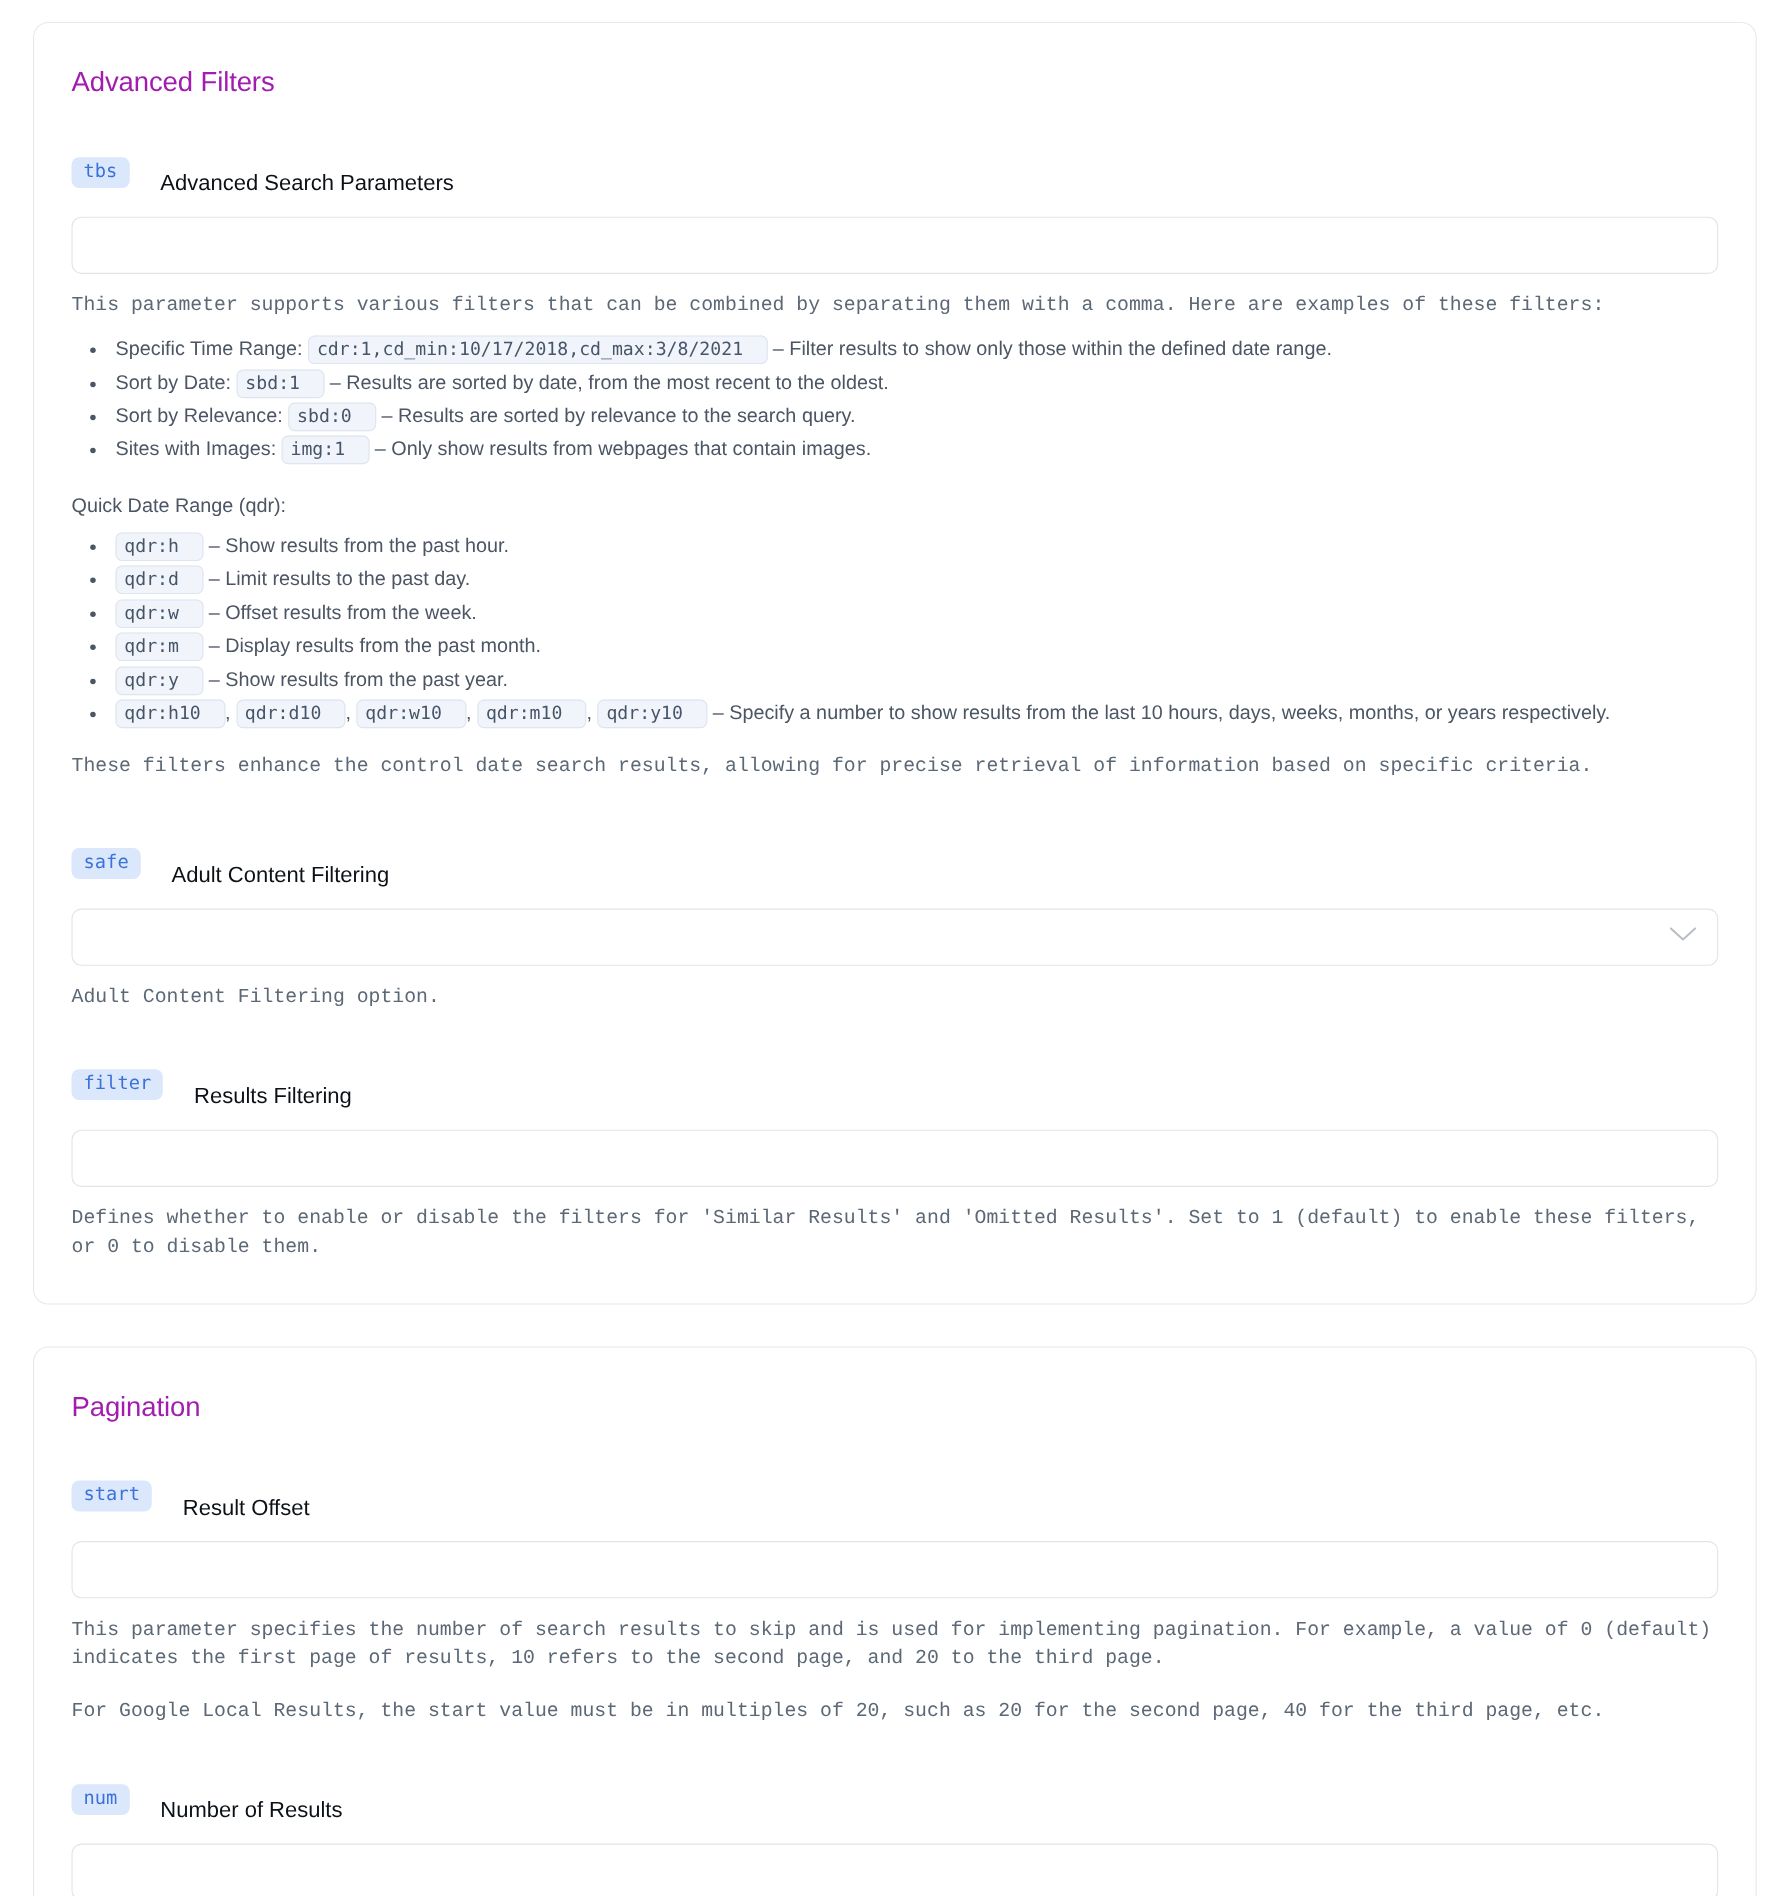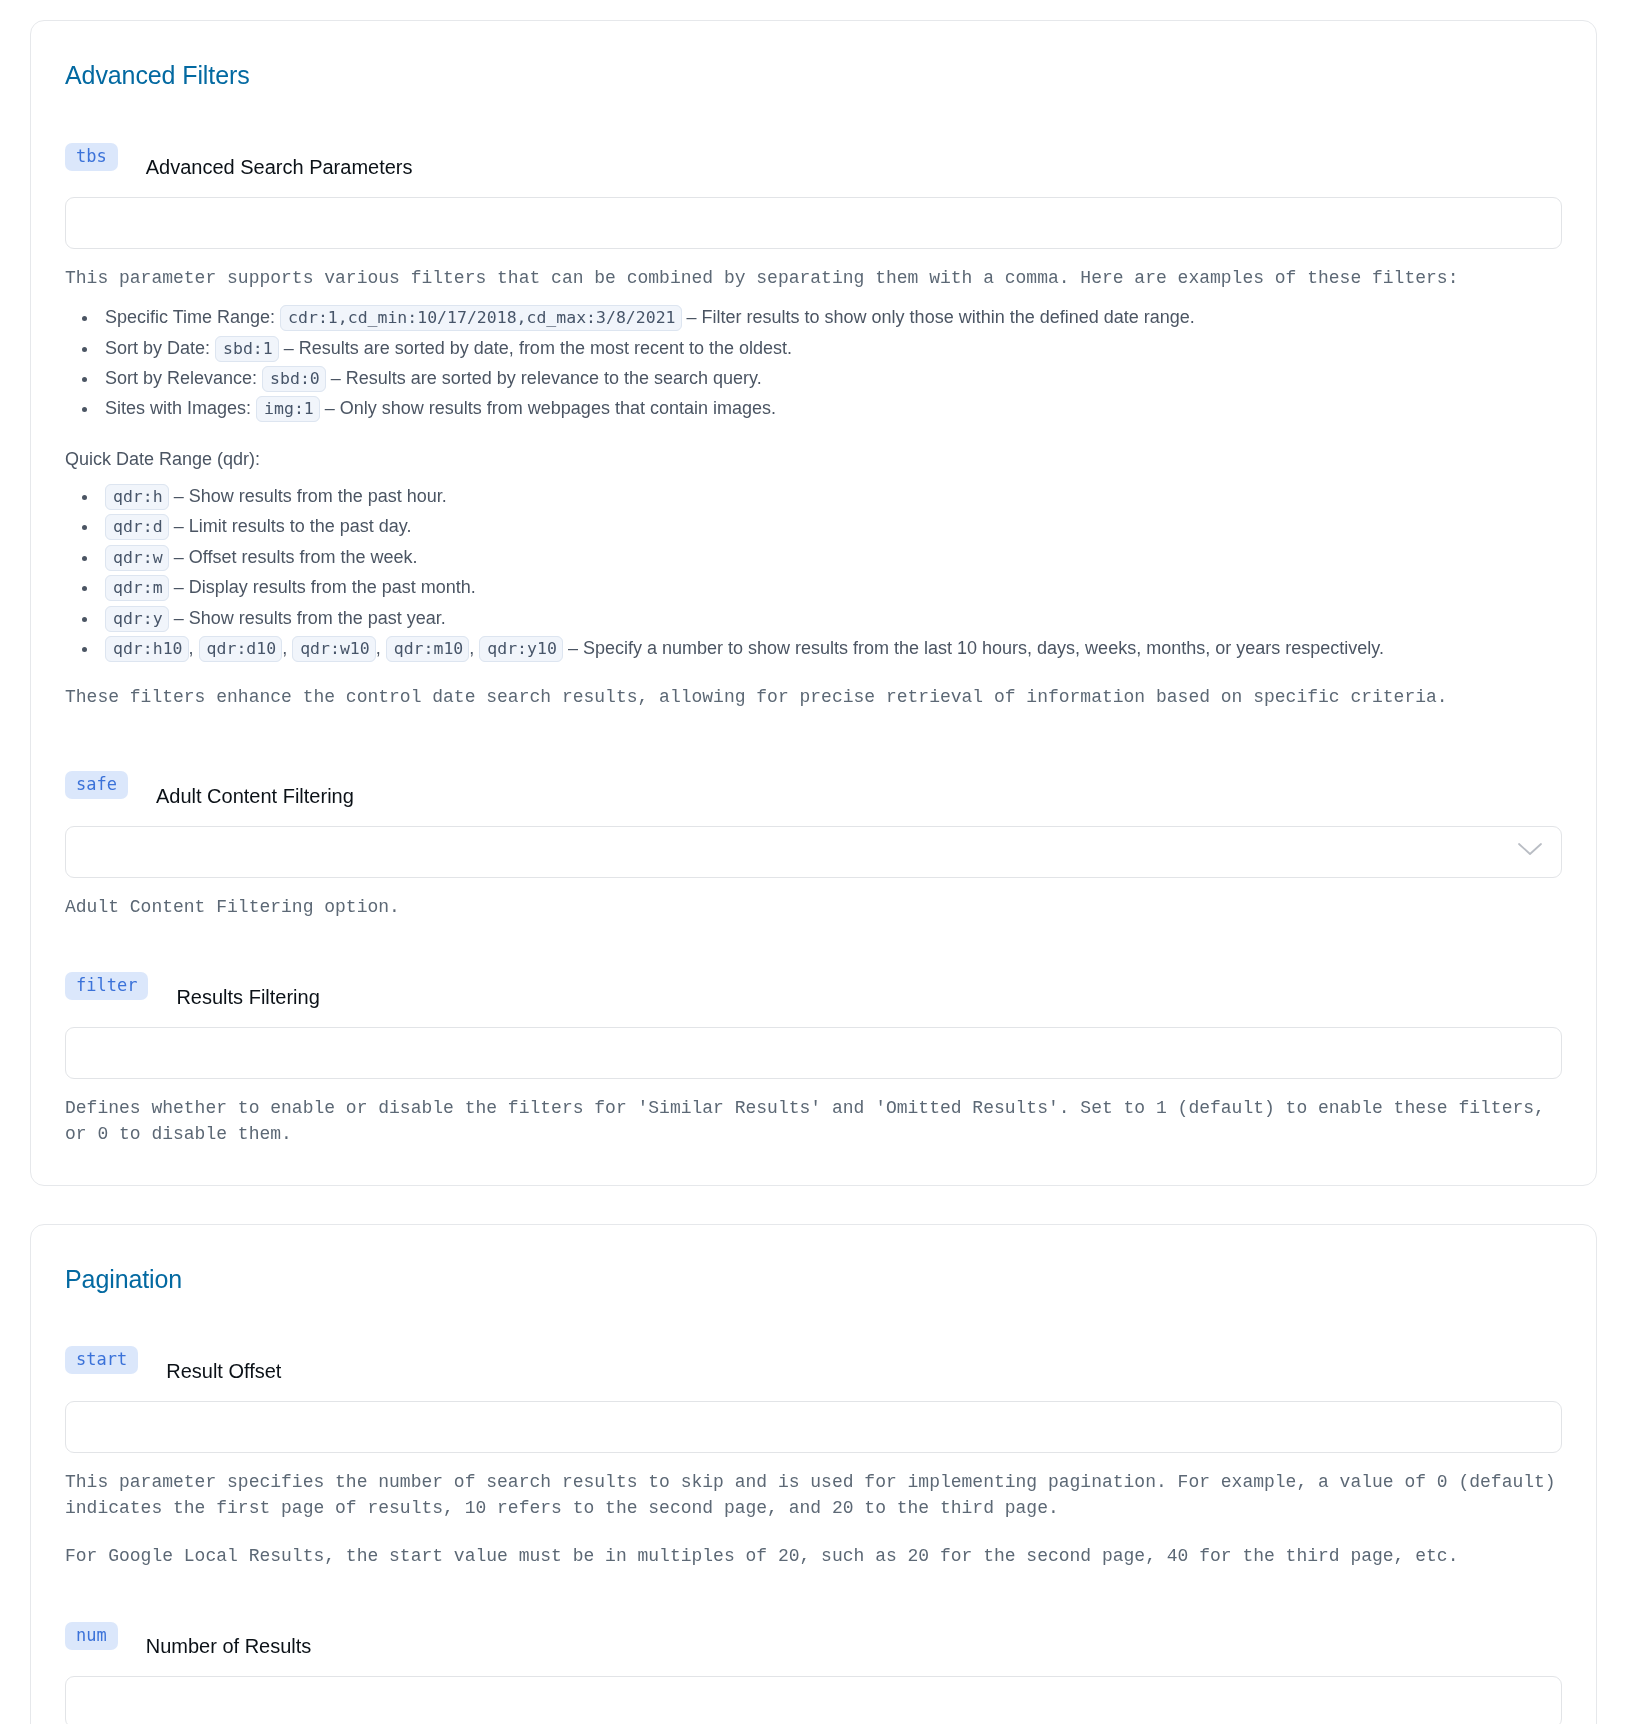--- a/index.html
+++ b/index.html
@@ -21,21 +21,21 @@
     border: 1px solid #e6e8eb;
     border-radius: 14px;
     background: #ffffff;
     padding: 40px 34px 38px 34px;
     margin-bottom: 38px;
   }
   .card:last-child { margin-bottom: 0; }
   .section-title {
     font-size: 25px;
     font-weight: 500;
-    color: #0369a1;
+    color: #a21caf;
     margin: 0 0 44px 0;
     letter-spacing: -0.1px;
   }
   .field-head {
     display: flex;
     align-items: center;
     gap: 28px;
     margin-bottom: 18px;
   }
   .badge {
@@ -97,21 +97,21 @@
     padding-left: 6px;
   }
   ul.filters li::marker { color: #4b5563; }
   code.c {
     font-family: "DejaVu Sans Mono", monospace;
     font-size: 16.5px;
     color: #475569;
     background: #f1f5fb;
     border: 1px solid #dde5f0;
     border-radius: 6px;
-    padding: 2px 5px 3px 7px;
+    padding: 2px 21px 3px 7px;
     white-space: nowrap;
   }
   .subhead {
     font-size: 18px;
     color: #4b5563;
     margin: 26px 0 0 0;
   }
   .field-block { margin-bottom: 0; }
   .spacer-lg { height: 52px; }
   .spacer-md { height: 44px; }

